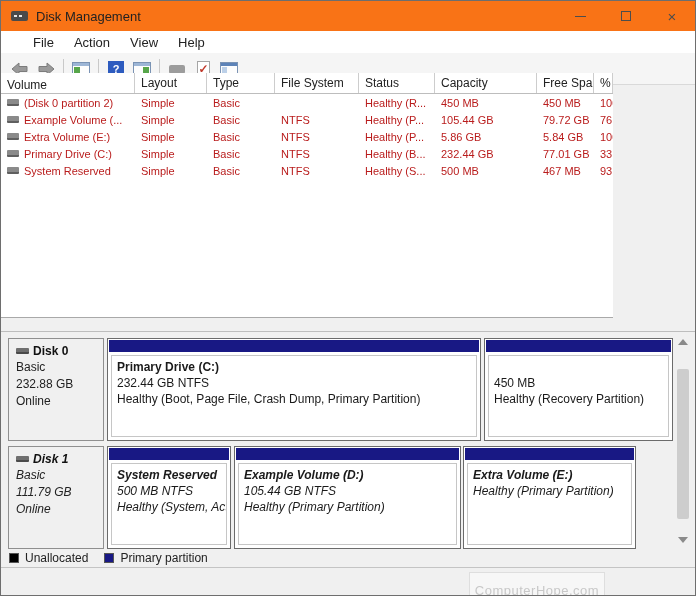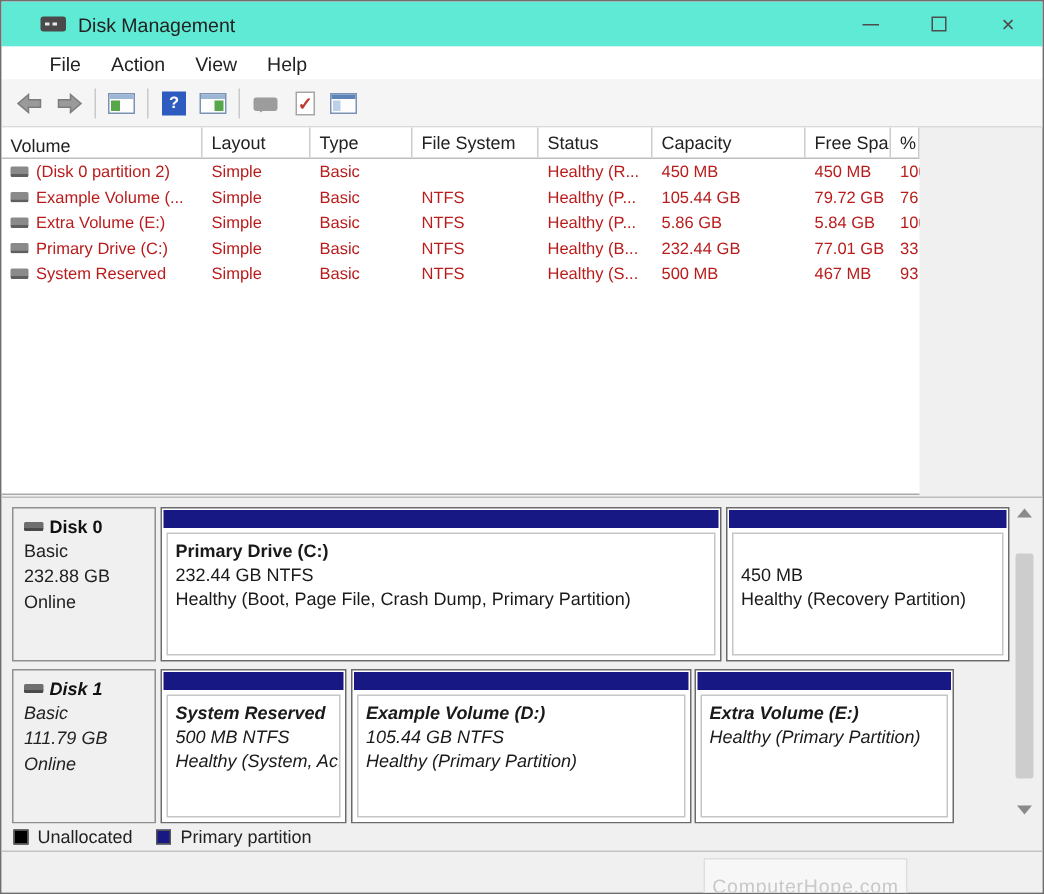--- a/index.html
+++ b/index.html
@@ -3,21 +3,21 @@
 <meta charset="utf-8">
 <style>
   * { margin:0; padding:0; box-sizing:border-box; }
   html,body { width:696px; height:596px; background:#ffffff; font-family:"Liberation Sans", sans-serif; }
   .window {
     position:relative; width:696px; height:596px;
     border:1px solid #6e6e6e; background:#f0f0f0; overflow:hidden;
     font-size:12px; color:#1c1c1c;
   }
   
-  .titlebar { position:absolute; top:0; left:0; right:0; height:30px; background:#5eead4; display:flex; align-items:center;padding-left:16px; }
+  .titlebar { position:absolute; top:0; left:0; right:0; height:30px; background:#f97316; display:flex; align-items:center; }
   .app-icon { width:17px; height:14px; margin-left:10px; position:relative; }
   .app-icon .drive { position:absolute; top:2px; left:0; width:17px; height:10px; background:#4a4a4a; border-radius:2px; }
   .app-icon .dot { position:absolute; top:6px; width:3px; height:2px; background:#e8e8e8; }
   .app-icon .d1 { left:3px; } .app-icon .d2 { left:8px; }
   .title-text { margin-left:8px; font-size:13px; color:#222; }
   .win-controls { position:absolute; right:0; top:0; height:30px; display:flex; }
   .wc { width:46px; height:30px; display:flex; align-items:center; justify-content:center; color:#4d4d4d; }
   .wc-min-glyph { width:11px; height:1px; background:#4d4d4d; }
   .wc-max-glyph { width:10px; height:10px; border:1px solid #4d4d4d; }
   .wc-close-glyph { font-size:15px; line-height:1; color:#4d4d4d; }
@@ -34,21 +34,21 @@
   .winicon .green-r { position:absolute; right:1px; bottom:1px; width:6px; height:7px; background:#57a64a; }
   .helpicon { width:16px; height:16px; background:#2d5bbf; color:#fff; font-weight:bold; font-size:11px; display:flex; align-items:center; justify-content:center; }
   .popupicon { width:16px; height:9px; background:#9c9c9c; border-radius:2px; position:relative; margin-top:2px; }
   .popupicon:after { content:""; position:absolute; left:2px; bottom:-4px; border:3px solid transparent; border-top-color:#9c9c9c; }
   .checkdoc { width:13px; height:16px; background:#fff; border:1px solid #a5a5a5; position:relative; }
   .checkdoc:after { content:"\2713"; position:absolute; left:1px; top:0px; color:#c0392b; font-size:12px; font-weight:bold; }
   .panelicon { width:18px; height:14px; border:1px solid #7a93b4; background:#fdfdfd; position:relative; }
   .panelicon .tb { position:absolute; top:0; left:0; right:0; height:3px; background:#5d83b8; }
   .panelicon .col { position:absolute; left:1px; top:4px; bottom:1px; width:5px; background:#bcd0e8; }
   
-  .vol-panel { position:absolute; top:84px; left:0; width:612px; height:245px; background:#ffffff; border-bottom:1px solid #a9a9a9; }
+  .vol-panel { position:absolute; top:72px; left:0; width:612px; height:245px; background:#ffffff; border-bottom:1px solid #a9a9a9; }
   .vhead { display:flex; height:21px; border-bottom:1px solid #bdbdbd; }
   .vh { padding:3px 0 0 6px; font-size:12px; color:#222; border-right:1px solid #cdcdcd; overflow:hidden; white-space:nowrap; }
   .vrow { display:flex; height:17px; align-items:center; }
   .vc { padding-left:6px; font-size:11px; color:#b91c1c; overflow:hidden; white-space:nowrap; }
   .c0 { width:134px; display:flex; align-items:center; }
   .c1 { width:72px; } .c2 { width:68px; } .c3 { width:84px; }
   .c4 { width:76px; } .c5 { width:102px; } .c6 { width:57px; } .c7 { flex:1; }
   .volicon { display:inline-block; width:12px; height:7px; background:#8a8a8a; border-radius:1px; border-bottom:2px solid #5f5f5f; margin-right:5px; flex:0 0 auto; }
   
   .graph { position:absolute; top:330px; left:0; right:0; height:218px; background:#f0f0f0; border-top:1px solid #bdbdbd; }

